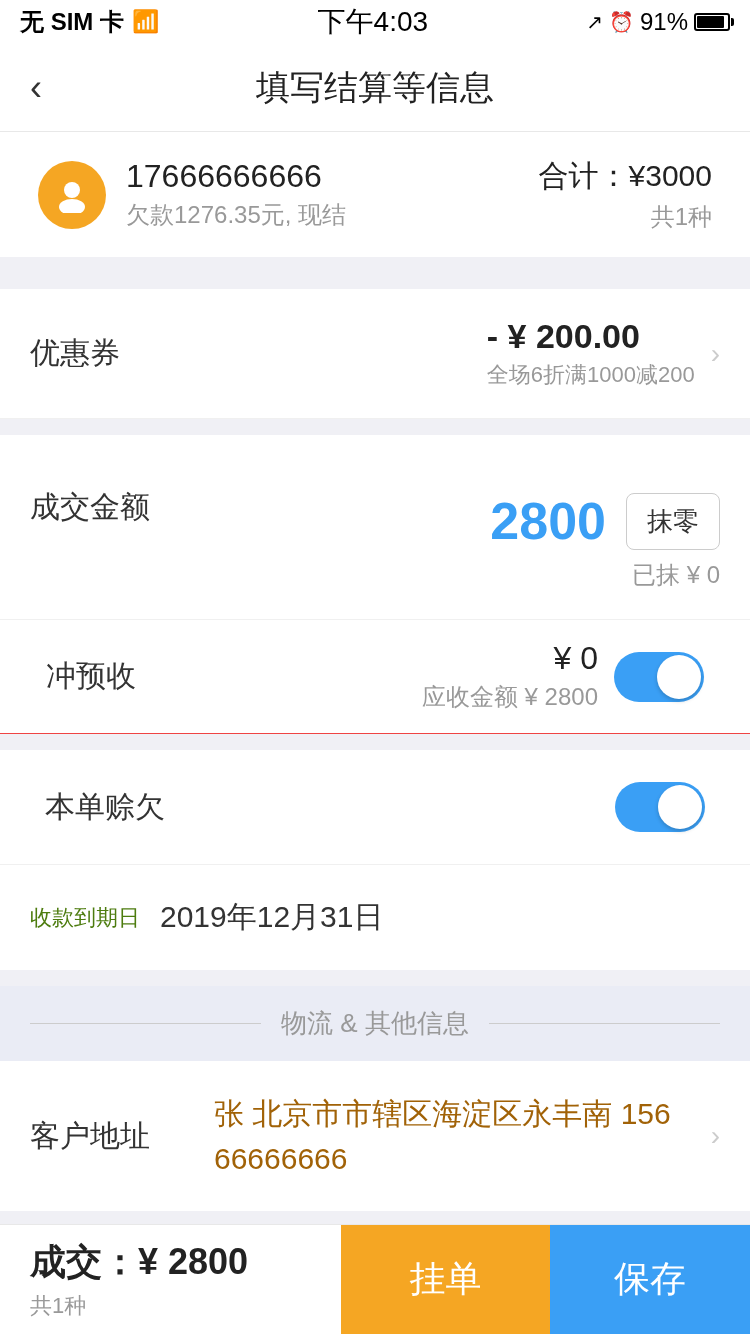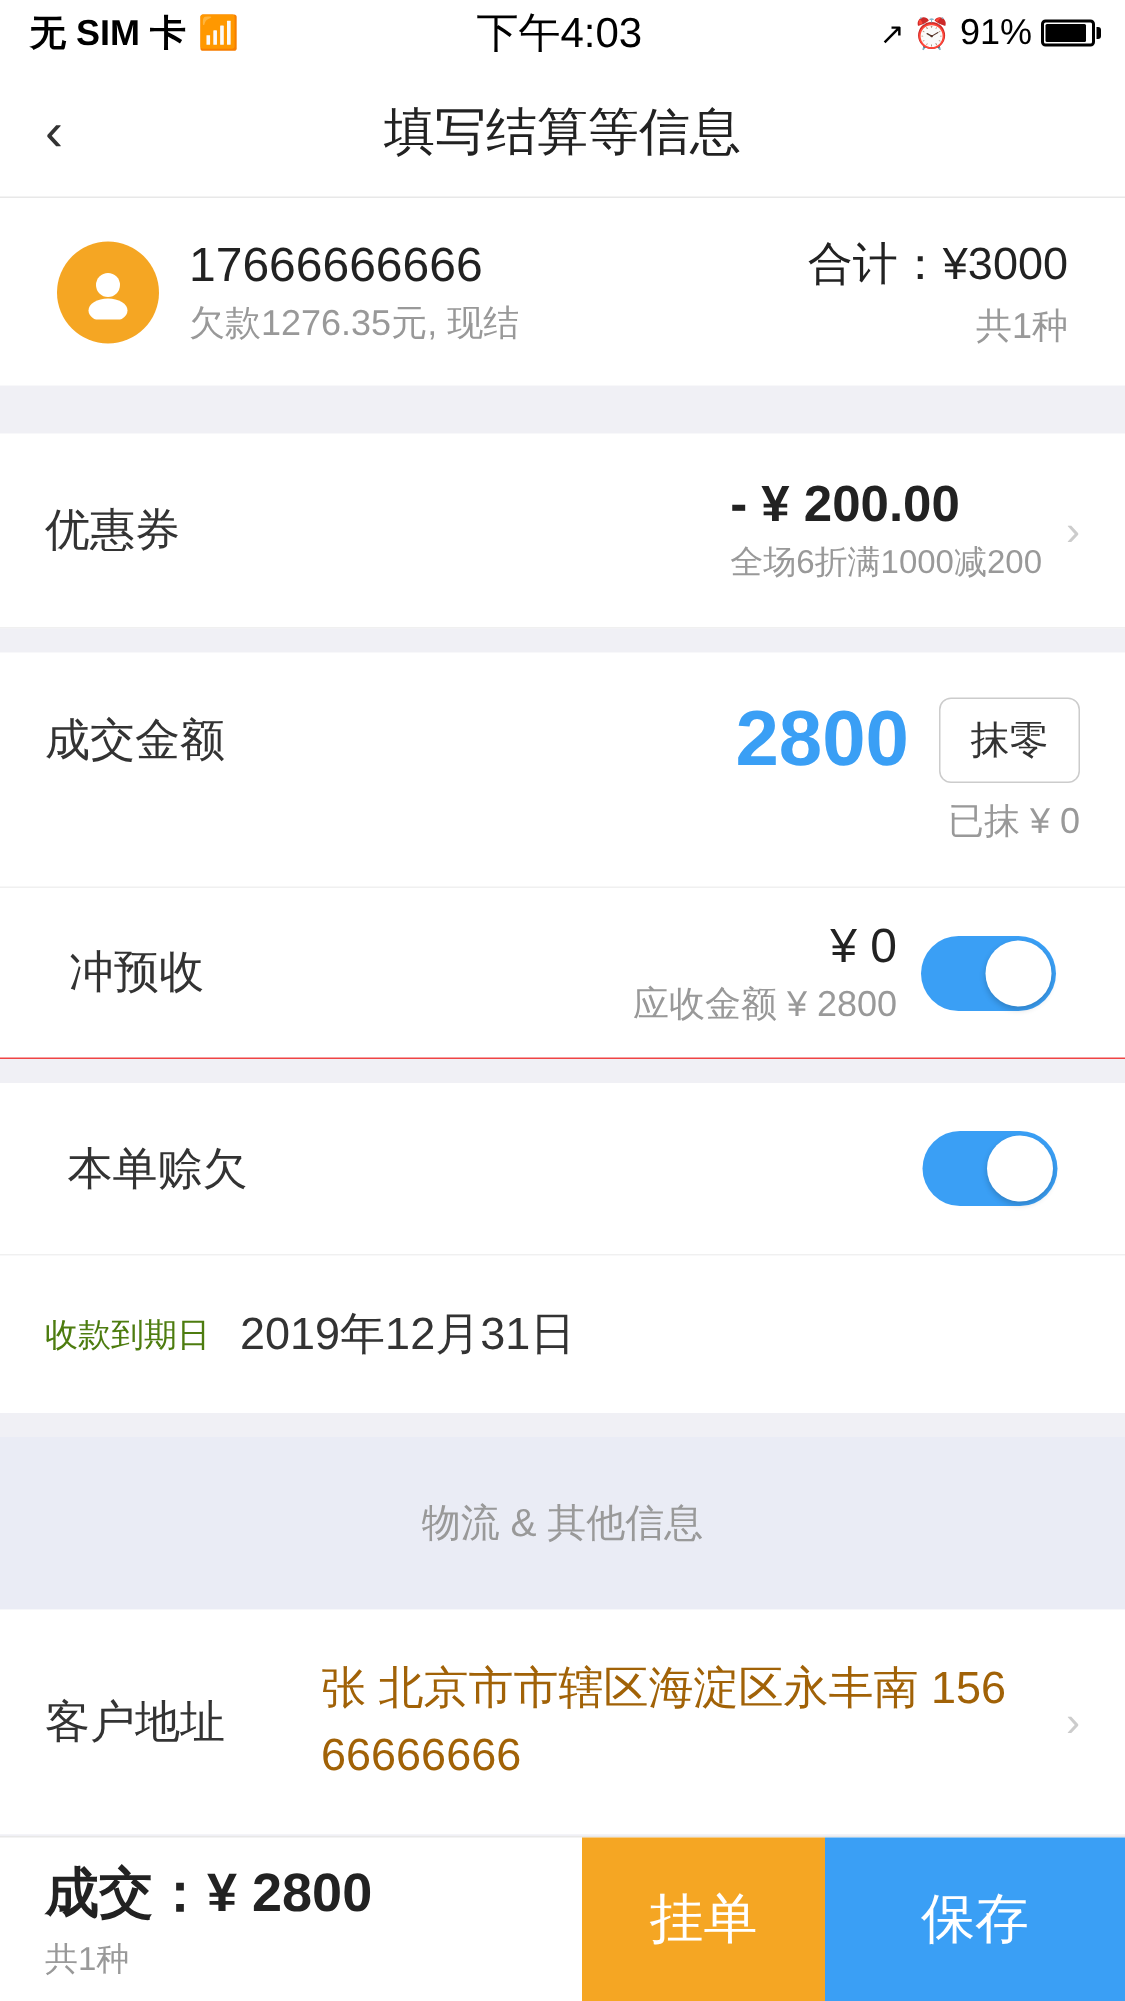--- a/index.html
+++ b/index.html
@@ -106,21 +106,21 @@
     .row-label { font-size: 30px; color: #333; }
     .row-right { display: flex; align-items: center; gap: 16px; }
     .coupon-amount { font-size: 34px; color: #222; font-weight: 700; }
     .coupon-desc { font-size: 22px; color: #999; margin-top: 4px; text-align: right; }
     .chevron-icon { color: #ccc; font-size: 28px; }
 
     
     .deal-section { background: #fff; padding: 28px 30px; border-bottom: 1px solid #f0f0f0; }
     .deal-row { display: flex; align-items: center; justify-content: space-between; }
     .deal-label { font-size: 30px; color: #333; }
-    .deal-right { display: flex; align-items: center; gap: 20px; }
+    .deal-right { display: flex; align-items: center; gap: 20px; margin-top: 28px; }
     .deal-amount { font-size: 52px; color: #3a9ff5; font-weight: 600; }
     .round-btn {
       border: 1px solid #ccc; border-radius: 8px; padding: 10px 20px;
       font-size: 26px; color: #333; background: #fff; cursor: pointer;
     }
     .deal-sub { font-size: 24px; color: #999; text-align: right; margin-top: 8px; }
 
     
     .prepay-section { background: #fff; padding: 20px 46px; border-bottom: 1px solid #ef4444; }
     .prepay-row { display: flex; align-items: center; justify-content: space-between; }
@@ -164,21 +164,20 @@
     .duedate-value { font-size: 30px; color: #333; }
 
     
     .section-header {
       background: #eaecf5;
       display: flex;
       align-items: center;
       justify-content: center;
       padding: 20px 30px;
       gap: 20px;
-      flex-direction: column;
     }
     .section-header-line { flex: 1; height: 1px; background: #ccc; }
     .section-header-text { font-size: 26px; color: #999; }
 
     
     .address-row {
       background: #fff;
       display: flex;
       align-items: center;
       padding: 30px;
@@ -200,21 +199,21 @@
       border-top: 1px solid #e8e8e8;
     }
     .bottom-summary {
       flex: 1;
       padding: 0 30px;
     }
     .bottom-deal { font-size: 28px; color: #555; }
     .bottom-deal span { font-size: 36px; font-weight: 600; color: #222; }
     .bottom-count { font-size: 22px; color: #999; margin-top: 4px; }
     .btn-pending {
-      width: 162px;
+      width: 209px;
       height: 110px;
       background: #f5a623;
       color: #fff;
       font-size: 36px;
       display: flex;
       align-items: center;
       justify-content: center;
       cursor: pointer;
       border: none;
     }

